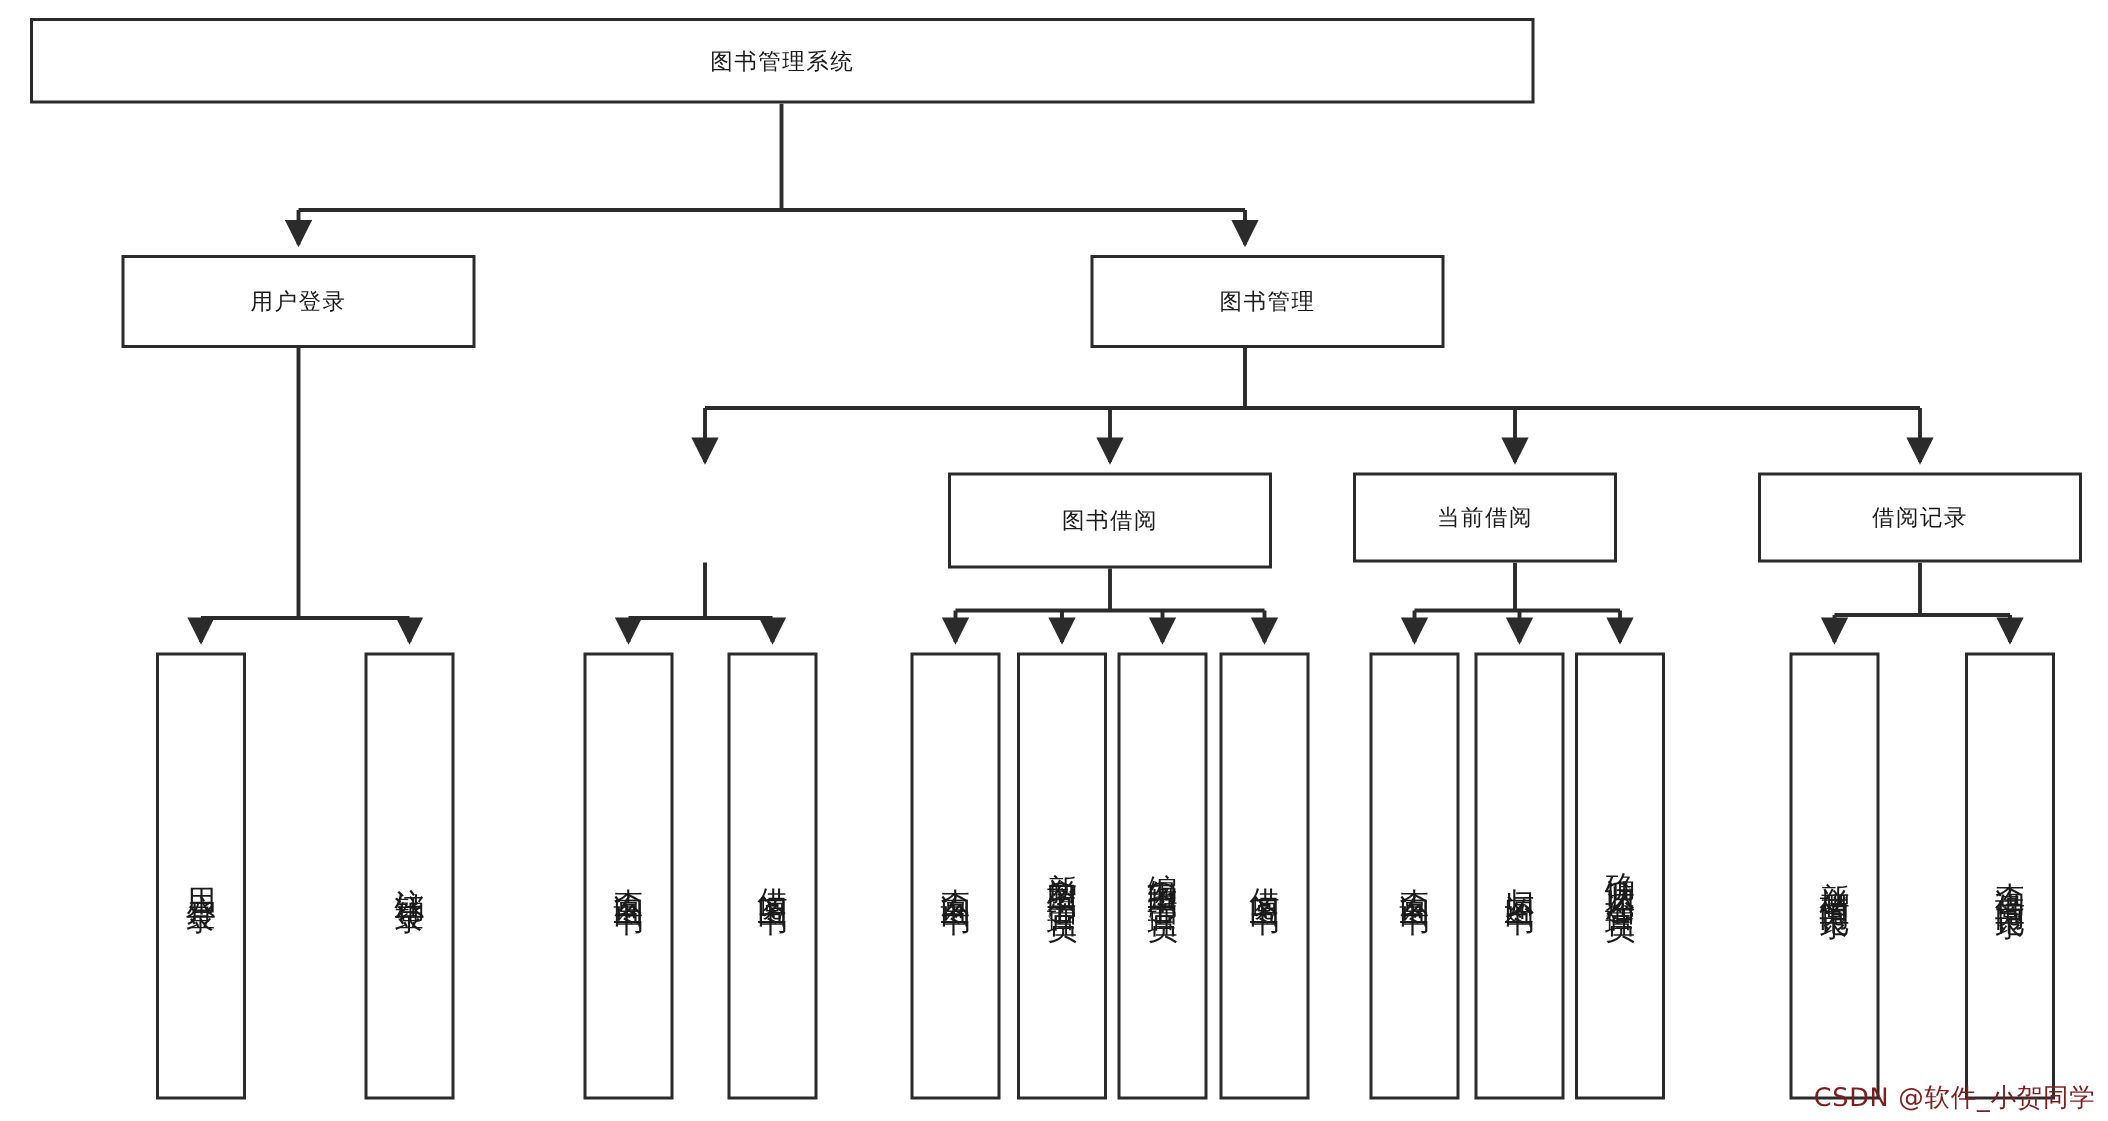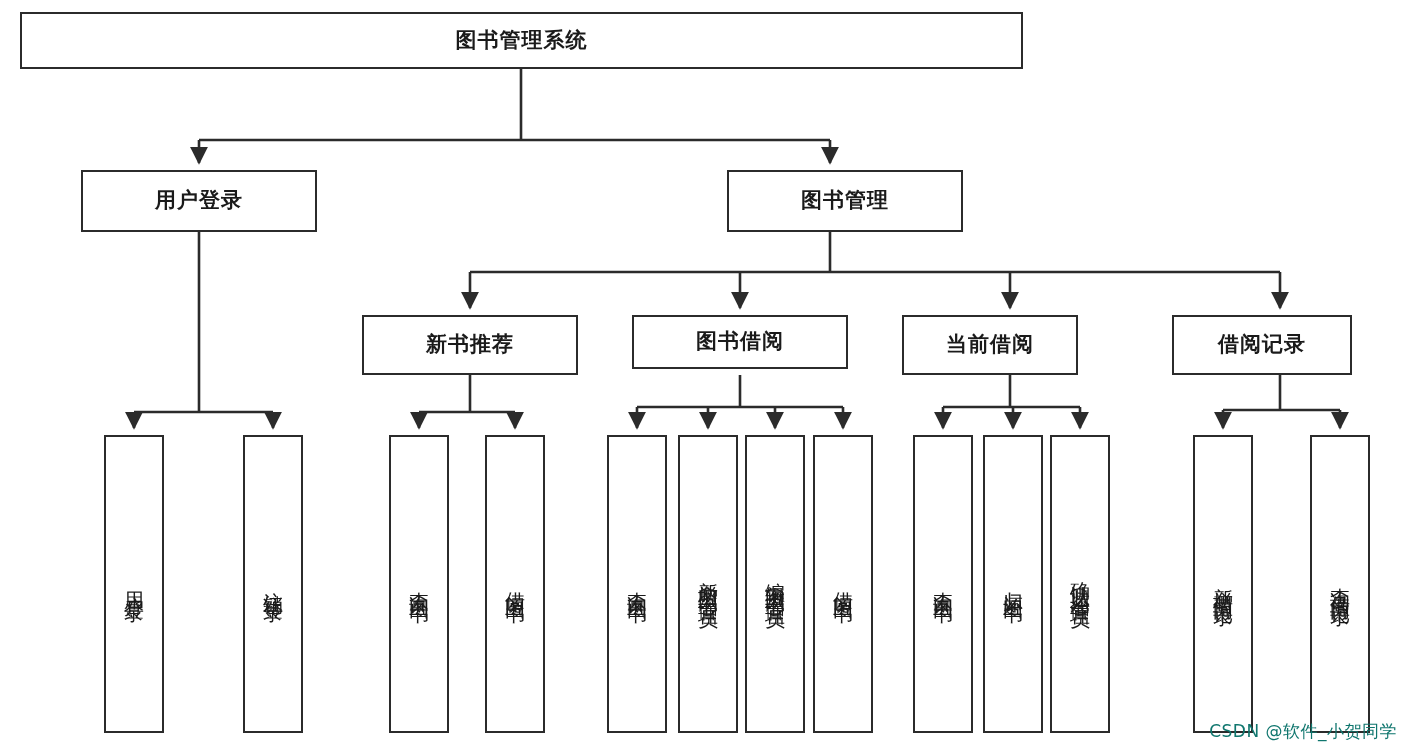--- a/index.html
+++ b/index.html
@@ -21,24 +21,23 @@
     position: absolute;
     box-sizing: border-box;
     border: 2px solid #2b2b2b;
     background: #ffffff;
     display: flex;
     align-items: center;
     justify-content: center;
     color: #1a1a1a;
   }
   .node.horiz {
-    font-size: 21px;
+    font-size: 15px;
     letter-spacing: 1px;
     line-height: 1.2;
-    font-weight: bold;
   }
   .node.vert {
     writing-mode: vertical-rl;
     text-orientation: upright;
     font-size: 20px;
     letter-spacing: 4px;
     line-height: 1.25;
     padding-top: 6px;
     padding-bottom: 6px;
     align-items: center;
@@ -54,21 +53,21 @@
     top: 0;
     width: 1405px;
     height: 747px;
     pointer-events: none;
   }
   .watermark {
     position: absolute;
     right: 8px;
     bottom: 4px;
     font-size: 17px;
-    color: #0f766e;
+    color: #7f1d1d;
     letter-spacing: 0.5px;
     white-space: nowrap;
   }
 </style>
 </head>
 <body>
 
 <div id="canvas">
 
   <svg class="wires" viewBox="0 0 1405 747">
@@ -125,30 +124,27 @@
     <span class="label">图书管理系统</span>
   </div>
 
   <div class="node horiz" style="left:81px; top:170px; width:236px; height:62px;">
     <span class="label">用户登录</span>
   </div>
   <div class="node horiz" style="left:711px; top:170px; width:236px; height:62px;margin-left:16px;">
     <span class="label">图书管理</span>
   </div>
 
-  <div class="node horiz" style="left:362px; top:315px; width:216px; height:60px;">
-    <span class="label">新书推荐</span>
-  </div>
-  <div class="node horiz" style="left:632px; top:315px; width:216px; height:54px;">
+  <div class="node horiz" style="left:632px; top:315px; width:216px; height:64px;">
     <span class="label">图书借阅</span>
   </div>
   <div class="node horiz" style="left:902px; top:315px; width:176px; height:60px;">
     <span class="label">当前借阅</span>
   </div>
-  <div class="node horiz" style="left:1172px; top:315px; width:180px; height:60px;">
+  <div class="node horiz" style="left:1172px; top:315px; width:216px; height:60px;">
     <span class="label">借阅记录</span>
   </div>
 
   <div class="node vert" style="left:104px; top:435px; width:60px; height:298px;">
     <span class="label">用户登录</span>
   </div>
   <div class="node vert" style="left:243px; top:435px; width:60px; height:298px;">
     <span class="label">注销登录</span>
   </div>
 

